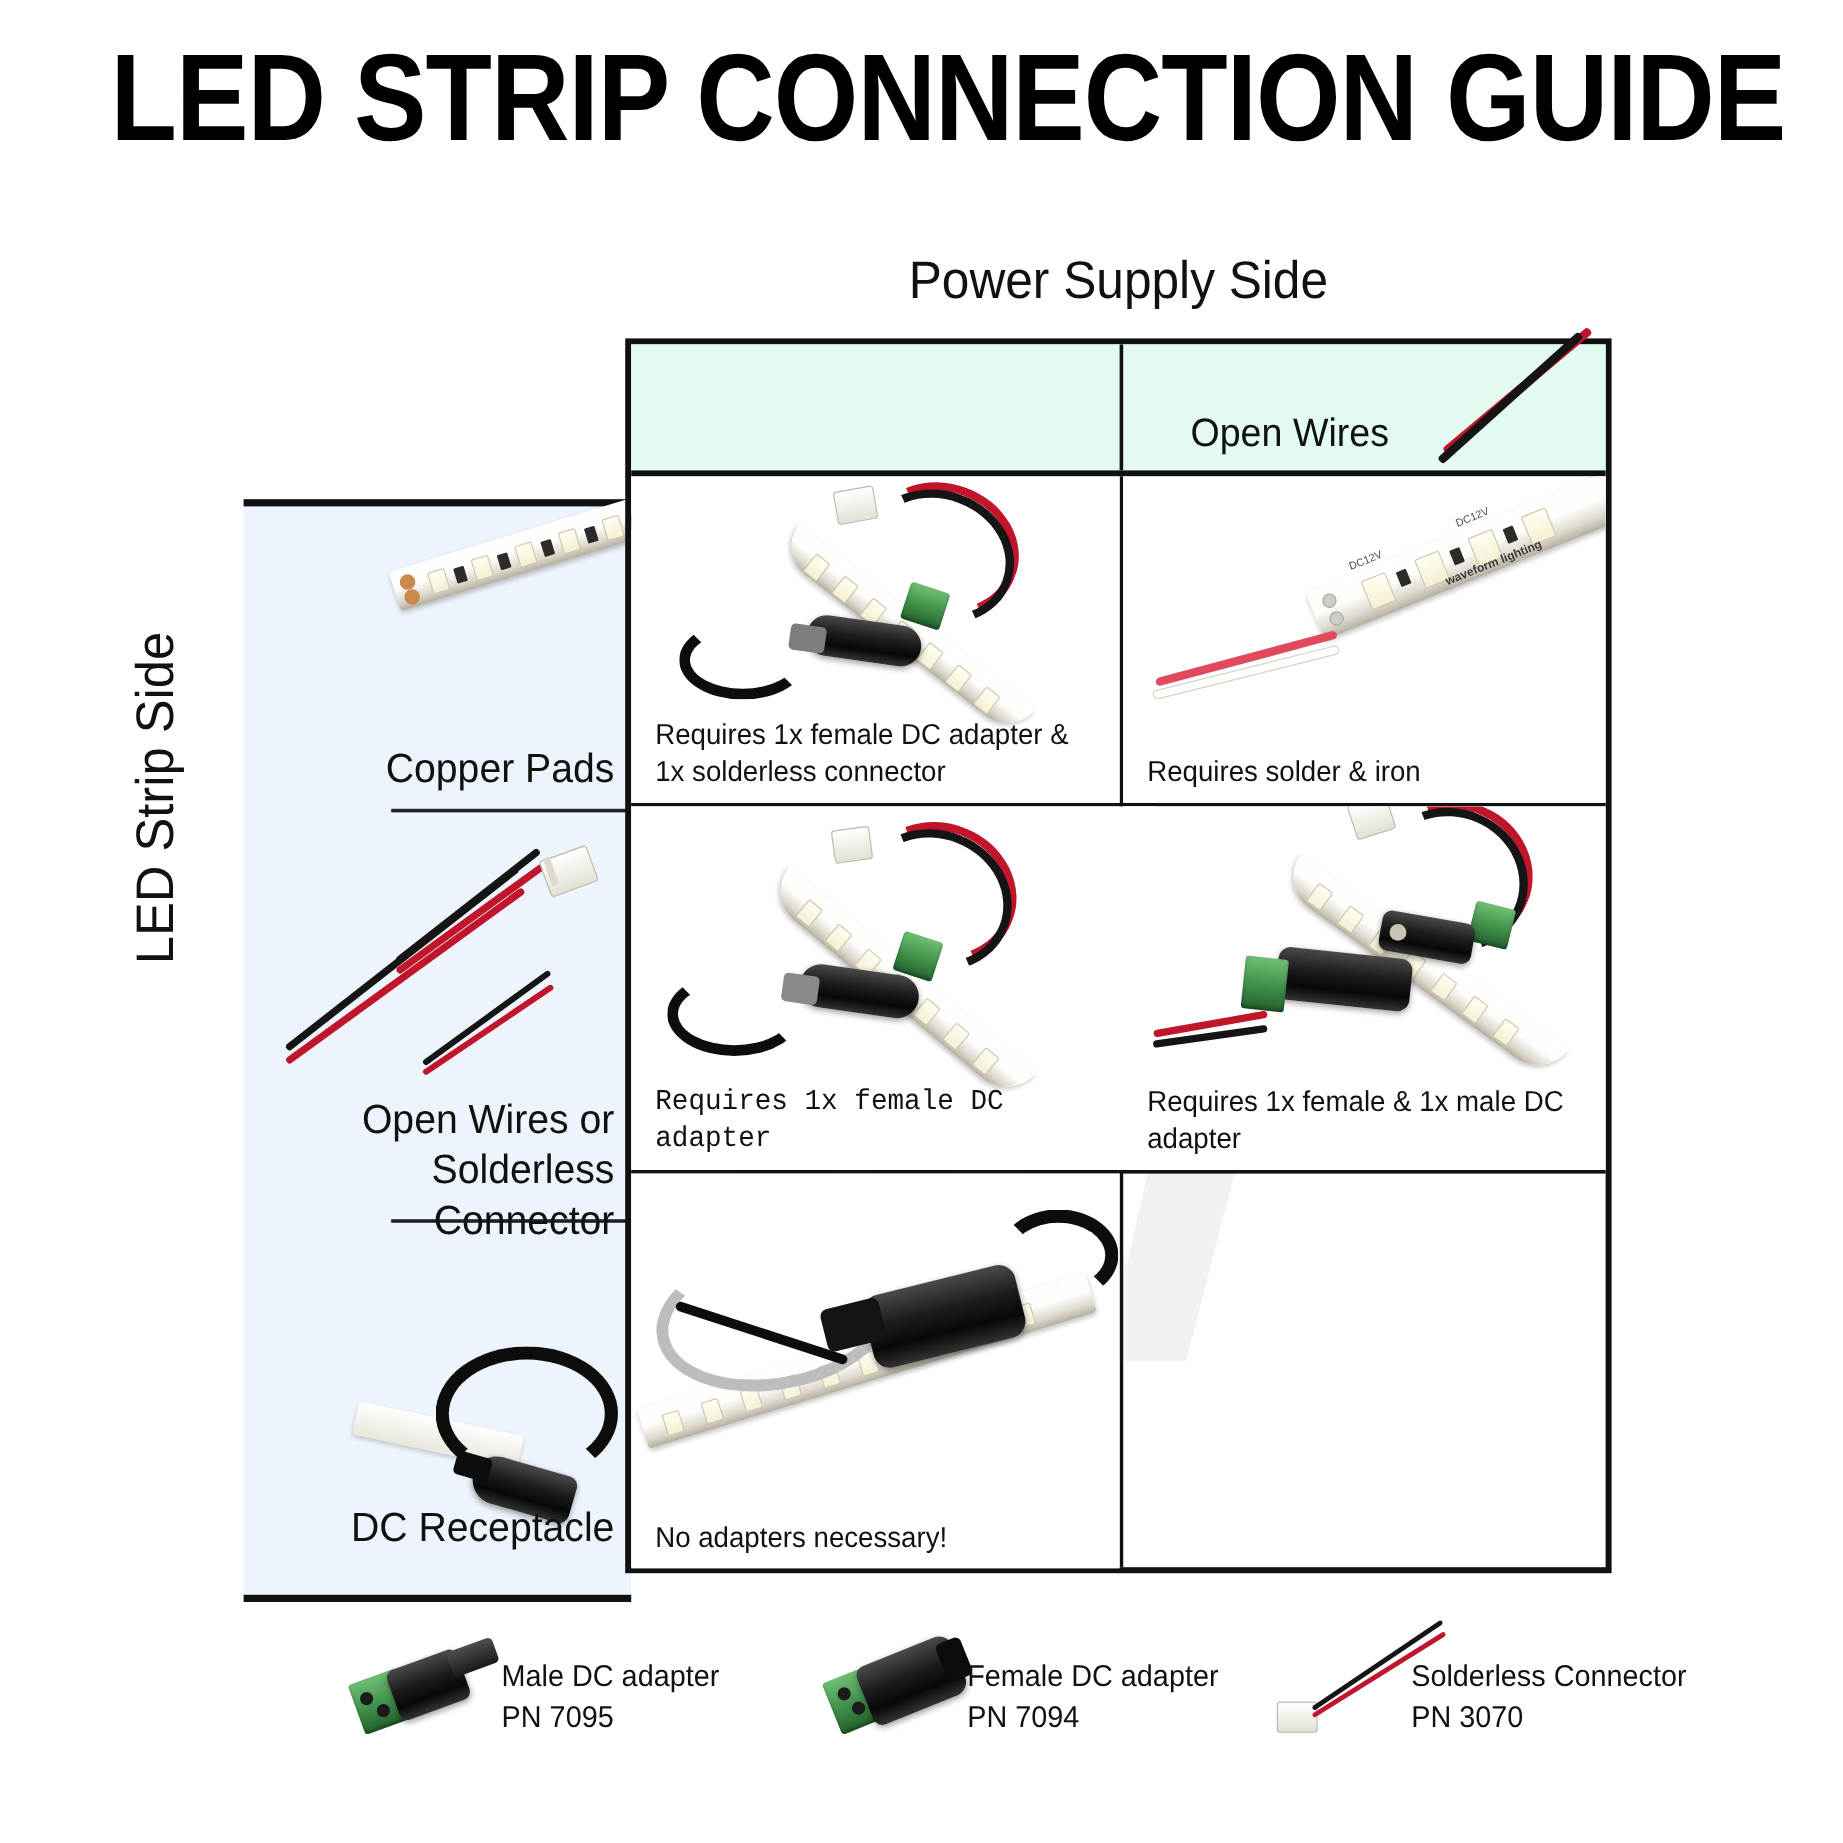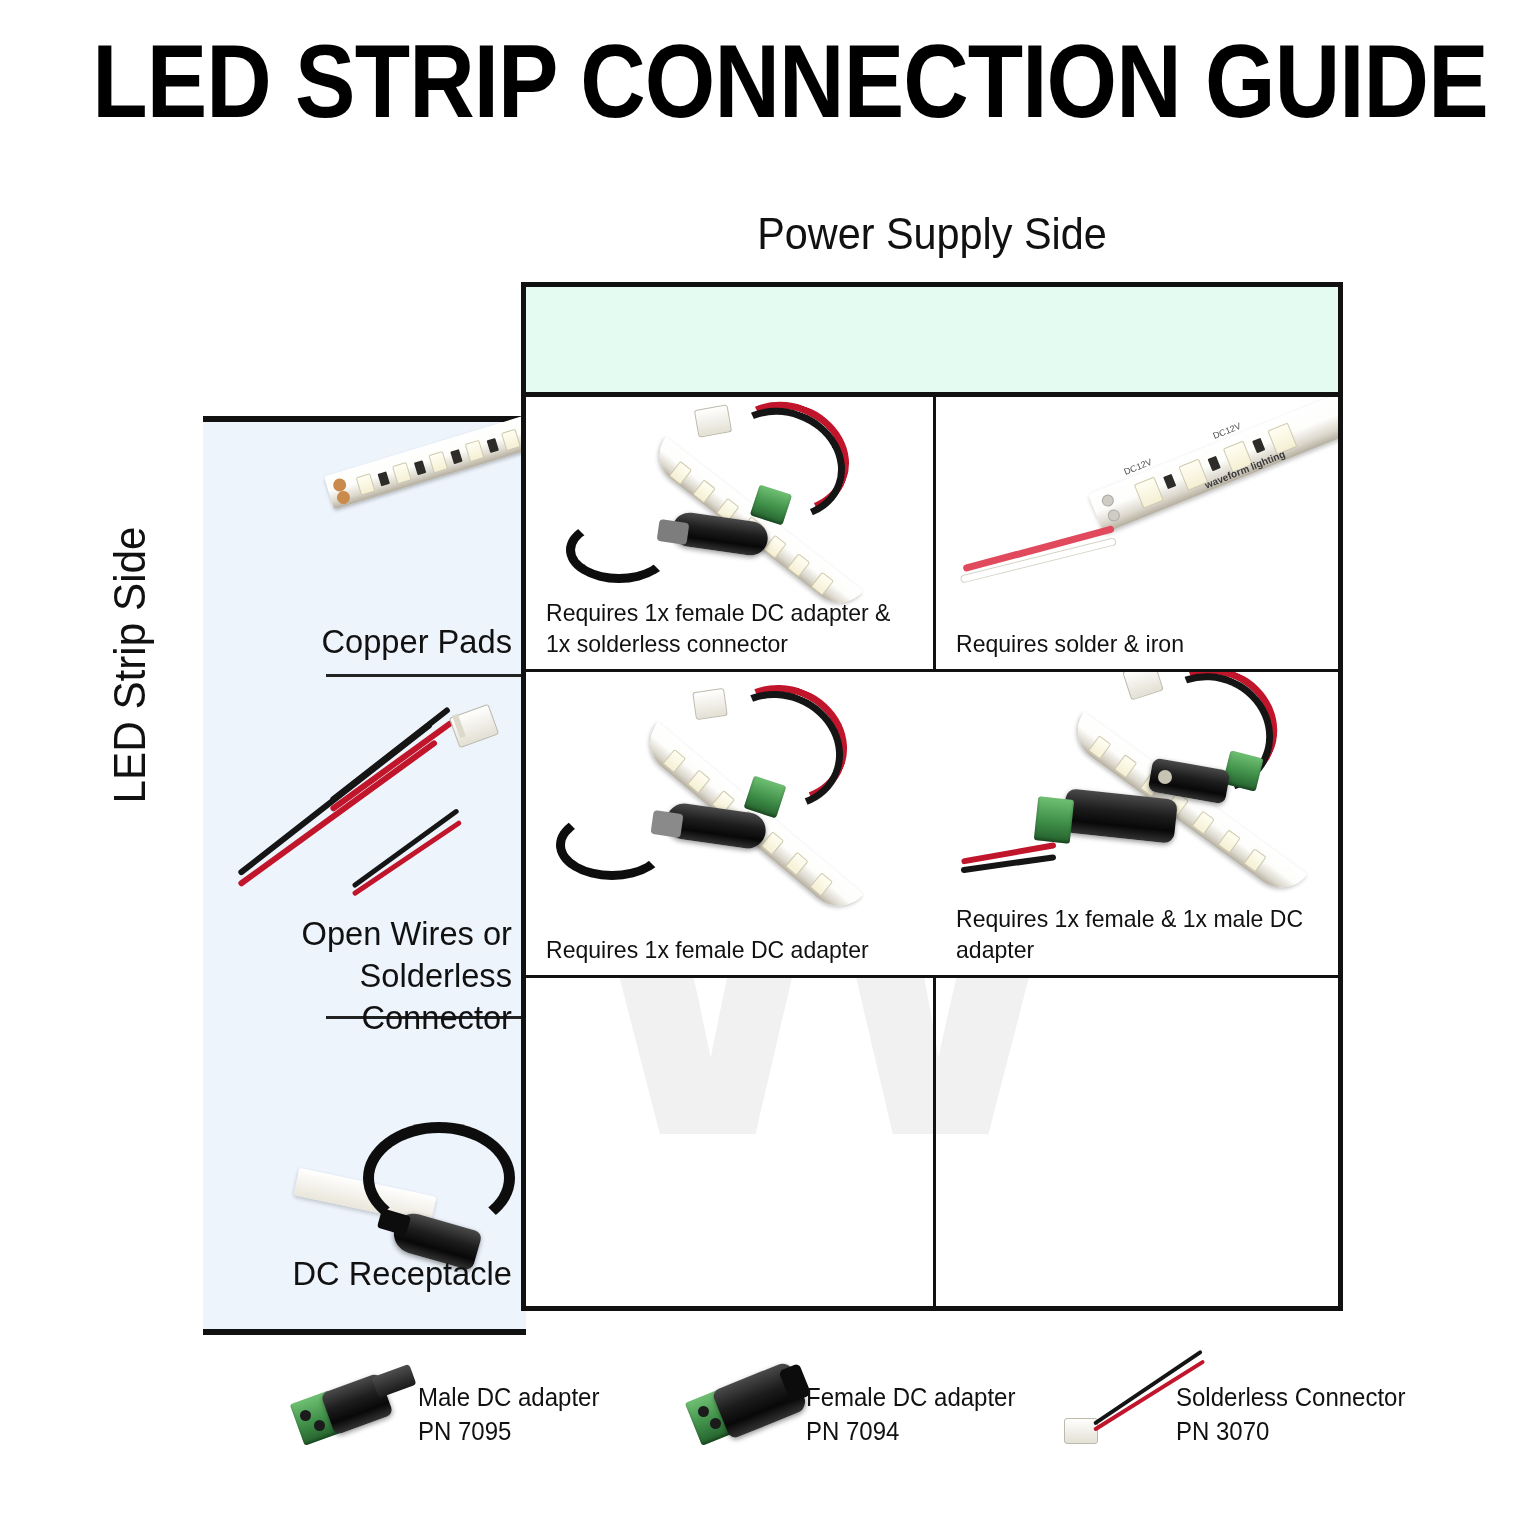--- a/index.html
+++ b/index.html
@@ -254,20 +254,30 @@
     <div class="rowlabel" style="top:490px; width:310px;">Open Wires or
 Solderless Connector</div>
     <div class="rowsep" style="top:594px;"></div>
 
     <div class="rowlabel" style="top:830px; width:300px;">DC Receptacle</div>
   </div>
 
   <div class="frame">
 
     <div class="hdr-row">
+      <div class="hdr-cell c2">
+        <div class="hdr-label">Open Wires</div>
+
+        <div class="art">
+          <div style="position:absolute; left:268px; top:86px; width:158px; height:7px; background:#c0152a;
+                      transform:rotate(-40deg); transform-origin:left center; border-radius:3px;"></div>
+          <div style="position:absolute; left:264px; top:94px; width:158px; height:7px; background:#151515;
+                      transform:rotate(-42deg); transform-origin:left center; border-radius:3px;"></div>
+        </div>
+      </div>
     </div>
 
     <div class="vdiv"></div>
     <div class="hdiv r1"></div>
     <div class="hdiv r2"></div>
 
     <div class="cell" style="left:0; top:110px; width:407px; height:272px;">
       <div class="art">
         <div class="whiteconn" style="left:170px; top:10px; width:34px; height:28px; transform:rotate(-10deg);"></div>
         <div style="position:absolute; left:196px; top:6px; width:128px; height:110px; border:7px solid #c0152a;
@@ -310,21 +320,21 @@
           <div class="dot" style="left:10px; top:23px; width:12px; height:12px; background:#cfcdc3; border:1px solid #aaa;"></div>
         </div>
         <div style="position:absolute; left:20px; top:140px; width:160px; height:8px; background:#ffffff; border:1px solid #d6d3c8;
                     transform:rotate(-14deg); transform-origin:right center; border-radius:4px;"></div>
         <div style="position:absolute; left:22px; top:128px; width:156px; height:7px; background:#e04a5c;
                     transform:rotate(-15deg); transform-origin:right center; border-radius:4px;"></div>
       </div>
       <div class="cap">Requires solder &amp; iron</div>
     </div>
 
-    <div class="cell" style="left:0; top:385px; width:436px; height:303px;">
+    <div class="cell" style="left:0; top:385px; width:436px; height:303px;font-family:Liberation Mono, monospace;">
       <div class="art">
         <div class="whiteconn" style="left:168px; top:18px; width:32px; height:28px; transform:rotate(-8deg);"></div>
         <div style="position:absolute; left:192px; top:14px; width:130px; height:116px; border:7px solid #c0152a;
                     border-radius:50%; border-left-color:transparent; border-bottom-color:transparent; transform:rotate(22deg);"></div>
         <div style="position:absolute; left:188px; top:20px; width:130px; height:116px; border:7px solid #151515;
                     border-radius:50%; border-left-color:transparent; border-bottom-color:transparent; transform:rotate(22deg);"></div>
         <div class="strip" style="left:132px; top:50px; width:268px; height:32px; transform:rotate(40deg); transform-origin:left top; border-radius:0 0 34px 34px;">
           <div class="led" style="left:30px"></div>
             <div class="led" style="left:62px"></div>
           <div class="led" style="left:94px"></div>
@@ -364,20 +374,45 @@
         <div class="greenterm" style="left:100px; top:126px; width:36px; height:44px; transform:rotate(6deg);"></div>
         <div style="position:absolute; left:222px; top:98px; width:14px; height:14px; background:#c8c4b4; border-radius:50%;"></div>
         <div style="position:absolute; left:24px; top:170px; width:96px; height:6px; background:#c0152a;
                     transform:rotate(-10deg); transform-origin:right center; border-radius:3px;"></div>
         <div style="position:absolute; left:24px; top:182px; width:96px; height:6px; background:#151515;
                     transform:rotate(-8deg); transform-origin:right center; border-radius:3px;"></div>
       </div>
       <div class="cap">Requires 1x female &amp; 1x male DC adapter</div>
     </div>
 
+    <div class="cell" style="left:0; top:691px; width:407px; height:329px;">
+      <div class="art">
+        <div class="strip" style="left:10px; top:196px; width:390px; height:34px; transform:rotate(-17deg); transform-origin:left center;">
+          <div class="led" style="left:18px"></div>
+            <div class="led" style="left:52px"></div>
+          <div class="led" style="left:86px"></div>
+            <div class="led" style="left:120px"></div>
+          <div class="led" style="left:154px"></div>
+            <div class="led" style="left:188px"></div>
+          <div class="led" style="left:222px"></div>
+            <div class="led" style="left:256px"></div>
+          <div class="led" style="left:290px"></div>
+            <div class="led" style="left:324px"></div>
+        </div>
+        <div style="position:absolute; left:20px; top:60px; width:200px; height:120px; border:10px solid #bdbdbd;
+                    border-radius:50%; border-right-color:transparent; border-top-color:transparent; transform:rotate(-10deg);"></div>
+        <div class="barrel" style="left:196px; top:88px; width:130px; height:62px; transform:rotate(-14deg); border-radius:14px;"></div>
+        <div style="position:absolute; left:160px; top:108px; width:50px; height:36px; background:#141414; border-radius:6px; transform:rotate(-14deg);"></div>
+        <div style="position:absolute; left:306px; top:30px; width:100px; height:76px; border:11px solid #0d0d0d;
+                    border-radius:50%; border-left-color:transparent; border-bottom-color:transparent;"></div>
+        <div style="position:absolute; left:30px; top:152px; width:150px; height:8px; background:#0d0d0d;
+                    border-radius:4px; transform:rotate(18deg); transform-origin:right center;"></div>
+      </div>
+      <div class="cap">No adapters necessary!</div>
+    </div>
 
   </div>
 
   <div class="legend">
 
     <div class="legitem" style="left:262px; width:420px;">
       <div class="art">
         <div class="greenterm" style="left:18px; top:44px; width:42px; height:44px; transform:rotate(-20deg);"></div>
         <div class="barrel" style="left:48px; top:30px; width:62px; height:44px; transform:rotate(-20deg); border-radius:7px;"></div>
         <div style="position:absolute; left:96px; top:18px; width:40px; height:22px;

